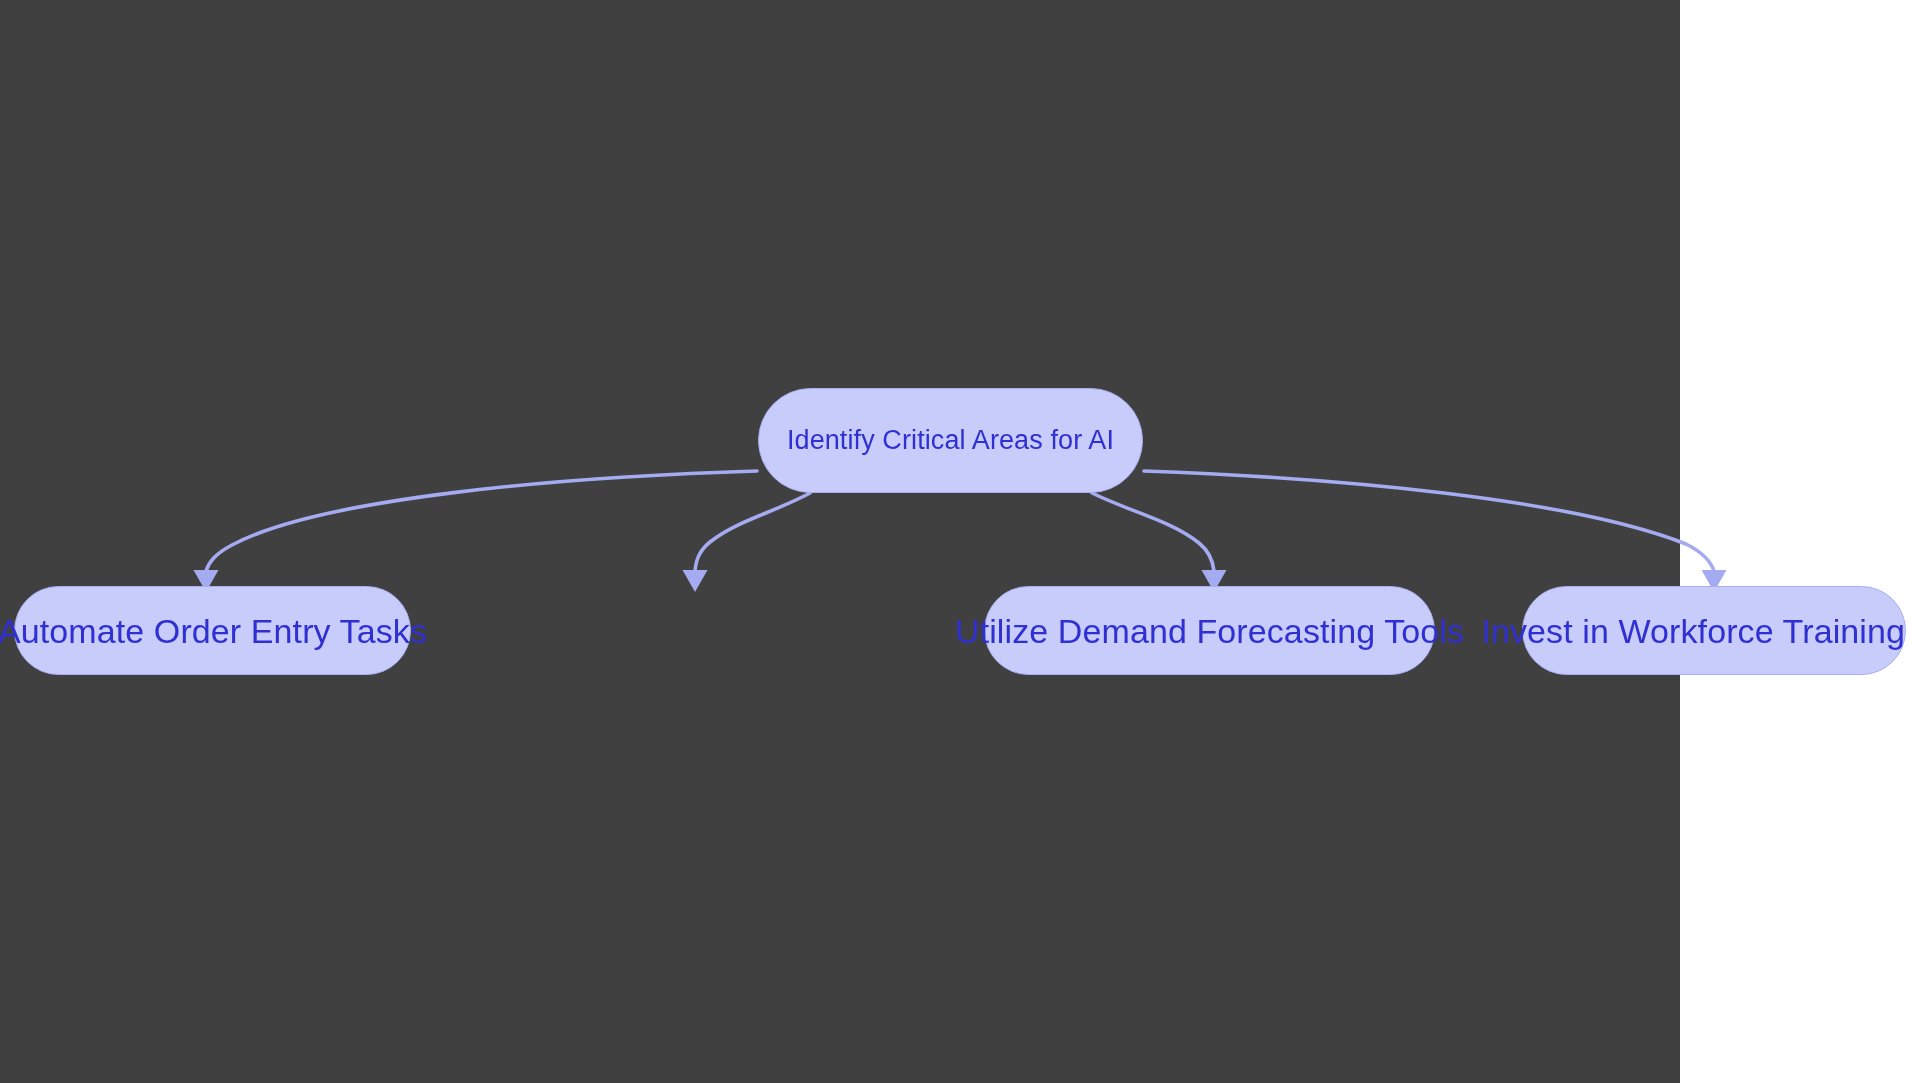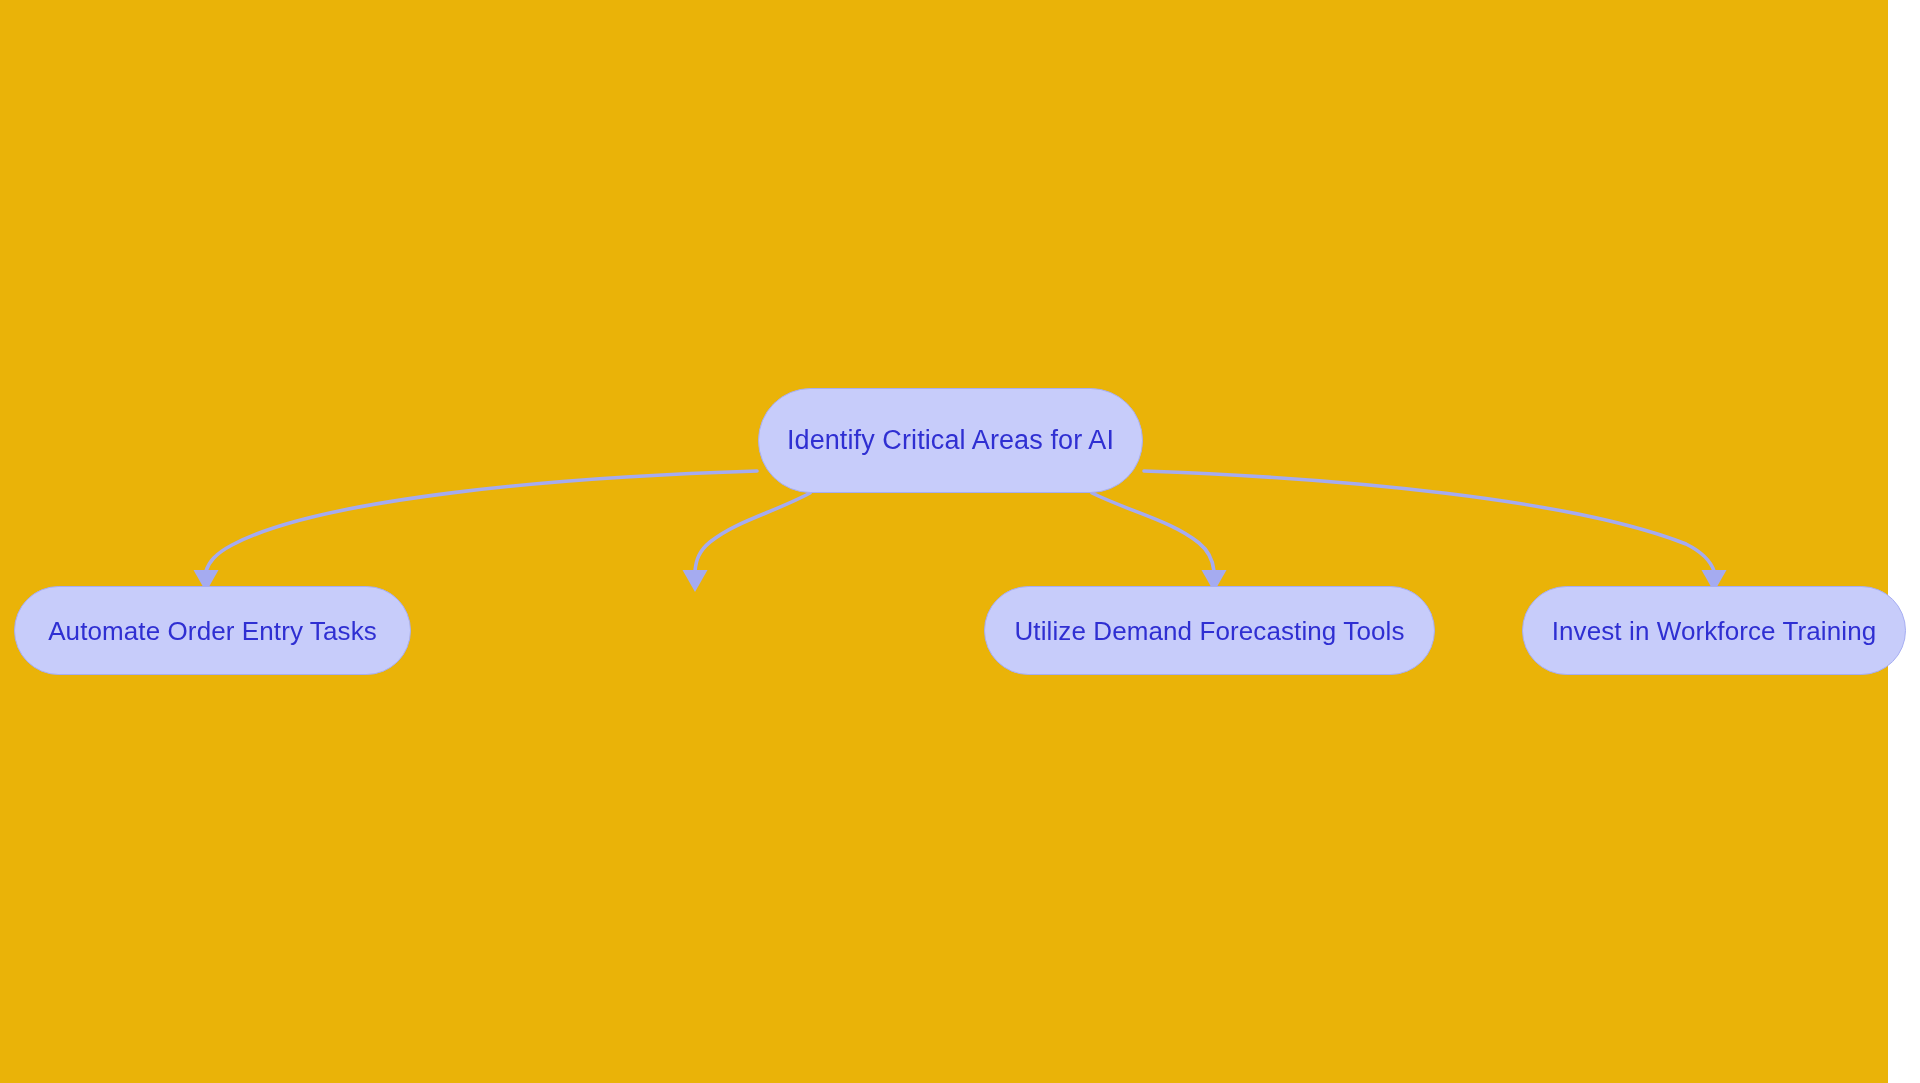--- a/index.html
+++ b/index.html
@@ -9,23 +9,23 @@
     background: #ffffff;
   }
   body {
     width: 1920px;
     height: 1083px;
     overflow: hidden;
     font-family: "Liberation Sans", sans-serif;
   }
   #canvas {
     position: relative;
-    width: 1888px;
+    width: 1680px;
     height: 1083px;
-    background: #eab308;
+    background: #404040;
   }
   #edge-layer {
     position: absolute;
     left: 0;
     top: 0;
     width: 1920px;
     height: 1083px;
     pointer-events: none;
   }
   .node {
@@ -49,26 +49,26 @@
   #node-root {
     left: 758px;
     top: 388px;
     width: 385px;
     height: 105px;
     font-size: 27px;
   }
   .node-leaf {
     top: 586px;
     height: 89px;
-    font-size: 26px;
+    font-size: 34px;
   }
   #node-leaf-0 { left: 14px;   width: 397px; }
   #node-leaf-1 { left: 500px;  width: 396px; }
   #node-leaf-2 { left: 984px;  width: 451px; }
-  #node-leaf-3 { left: 1522px; width: 384px; }
+  #node-leaf-3 { left: 1522px; width: 384px; justify-content: flex-end; }
 </style>
 </head>
 <body>
 
 <div id="canvas">
 
   <svg id="edge-layer" viewBox="0 0 1920 1083" width="1920" height="1083" xmlns="http://www.w3.org/2000/svg">
     <g fill="none" stroke="#a5abf0" stroke-width="3.6" stroke-linecap="round">
       <path d="M 757 471 C 560 477 320 498 232 545 C 215 554 209 562 206 571"></path>
       <path d="M 810 493 C 775 512 736 521 710 542 C 699 551 696 560 695 571"></path>

